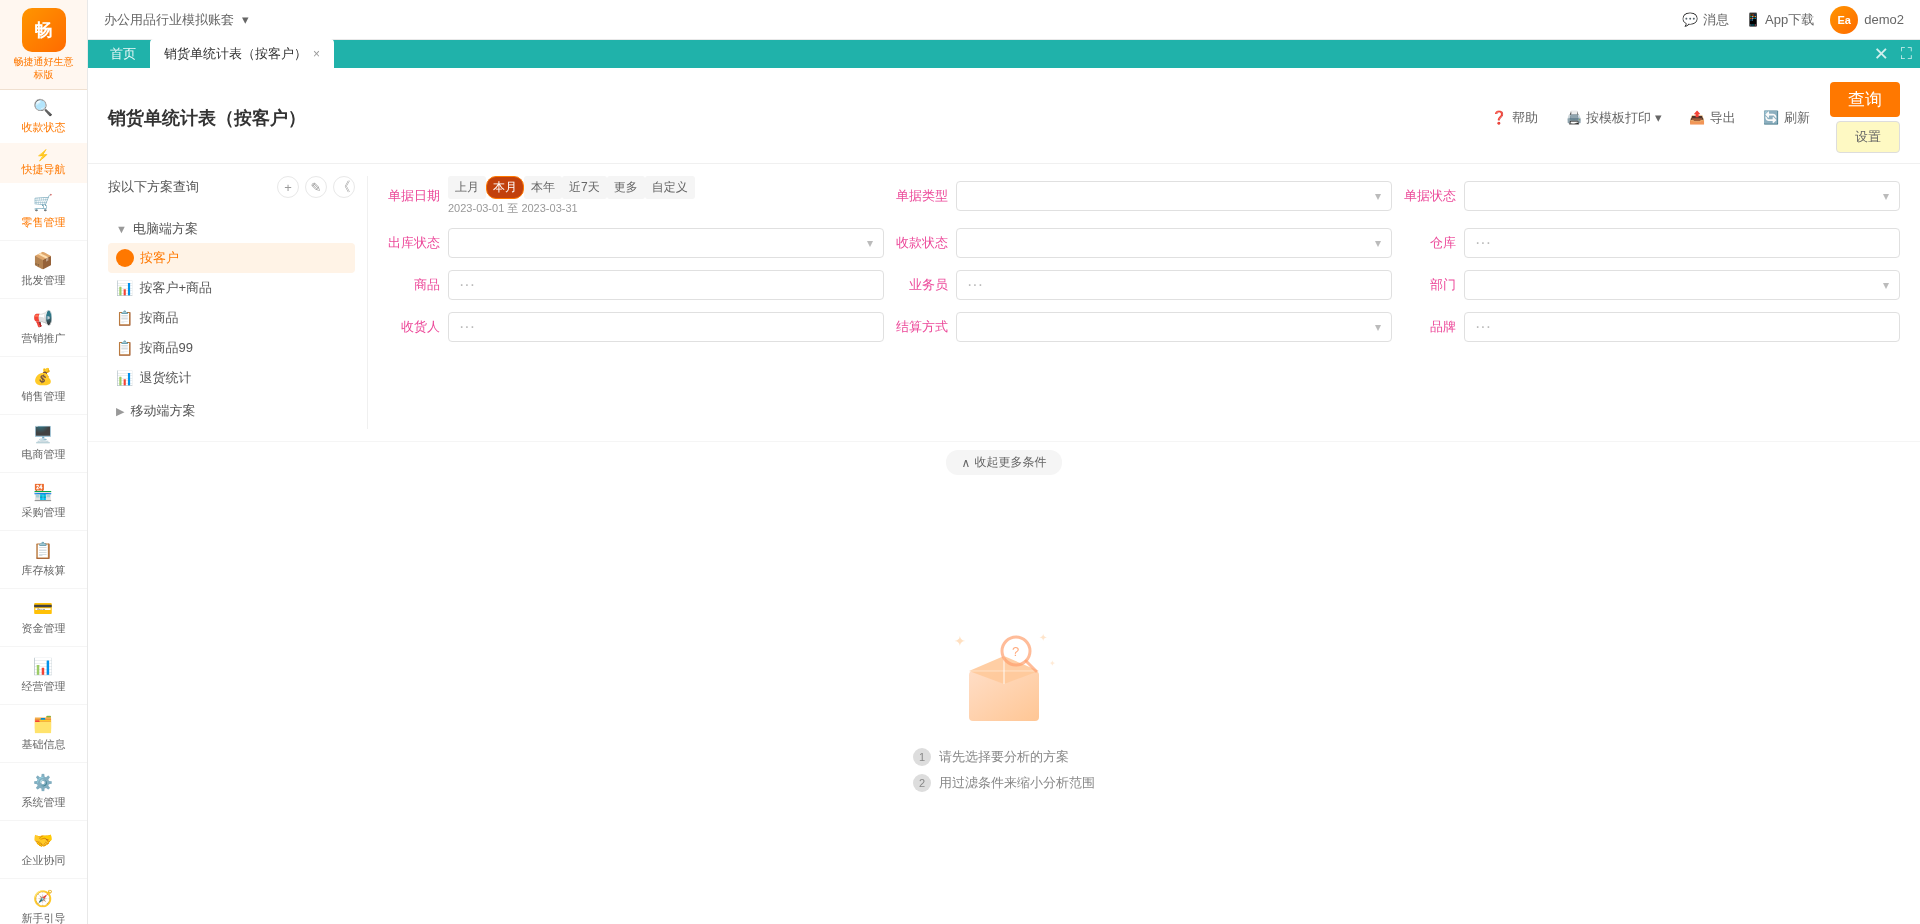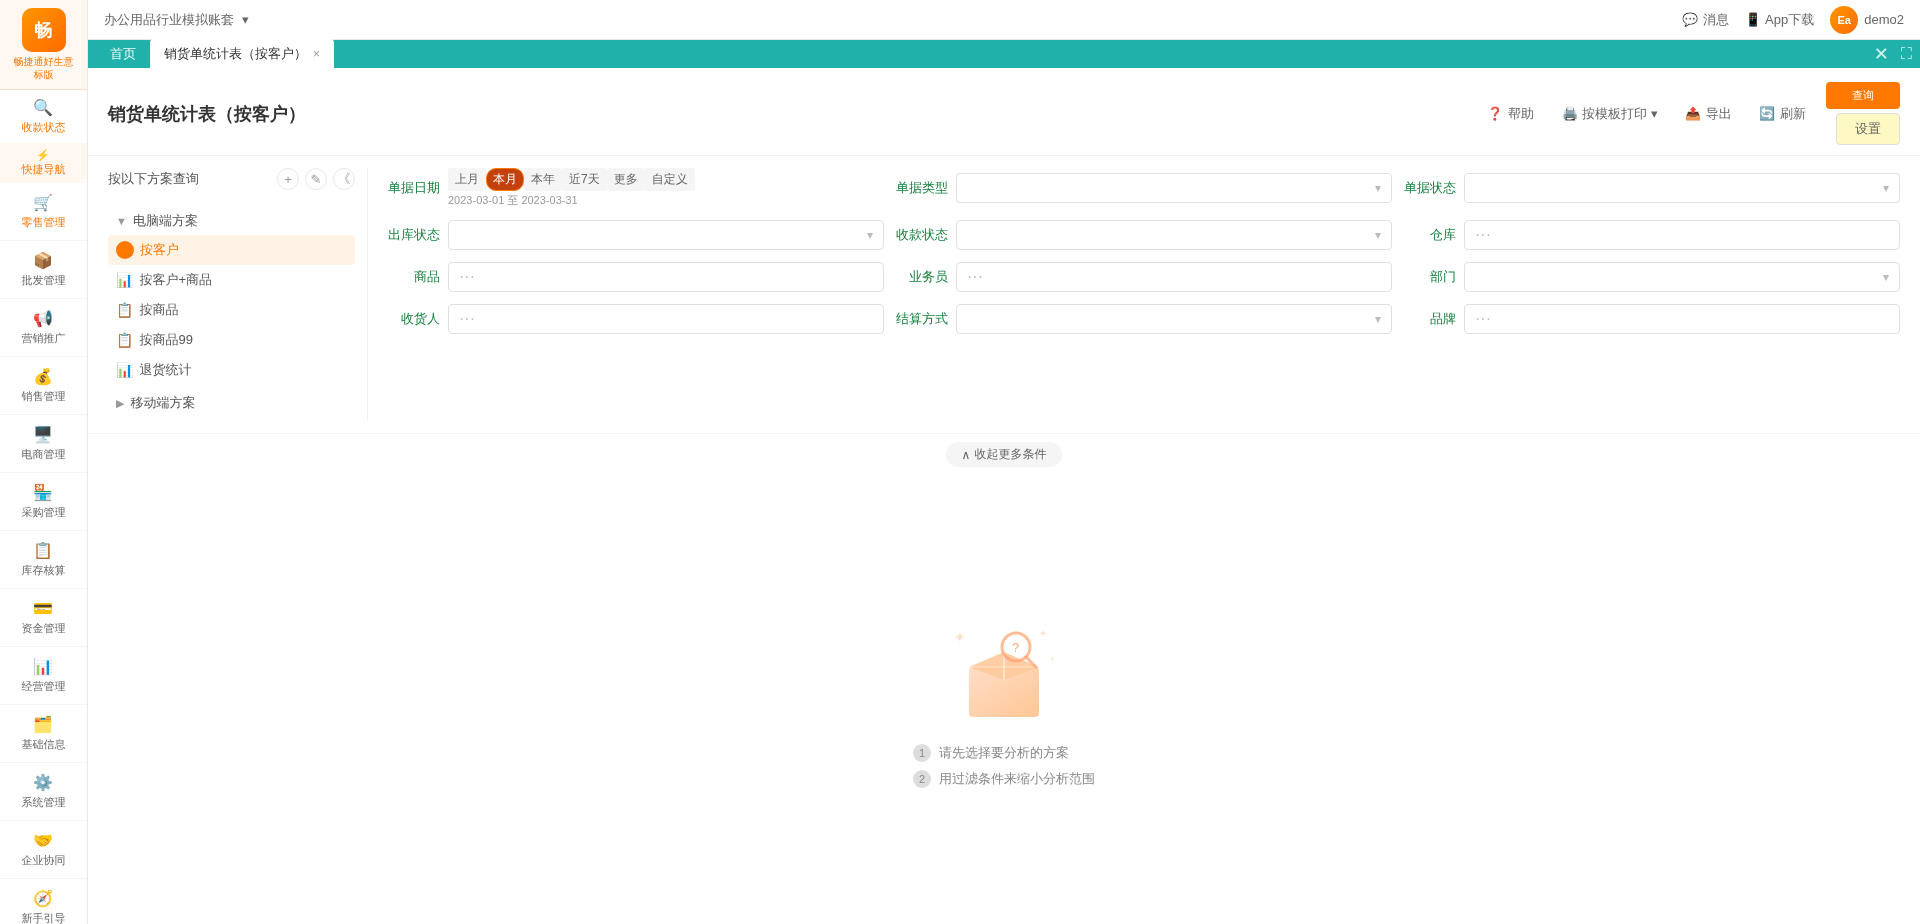--- a/index.html
+++ b/index.html
@@ -37,21 +37,21 @@
     .tabs-maximize span { cursor: pointer; font-size: 16px; }
 
     
     .page-content { flex: 1; overflow-y: auto; background: #fff; display: flex; flex-direction: column; }
 
     
     .page-header { display: flex; align-items: center; justify-content: space-between; padding: 14px 20px 10px; border-bottom: 1px solid #f0f0f0; flex-shrink: 0; }
     .page-title { font-size: 18px; font-weight: 600; color: #333; }
     .page-actions { display: flex; align-items: center; gap: 12px; }
     .page-action-btn { display: flex; align-items: center; gap: 4px; color: #666; font-size: 13px; cursor: pointer; padding: 4px 8px; border-radius: 4px; }
-    .btn-orange { background: #ff7800; color: white; border: none; border-radius: 4px; padding: 6px 26px; font-size: 11px; cursor: pointer; }
+    .btn-orange { background: #ff7800; color: white; border: none; border-radius: 4px; padding: 6px 18px; font-size: 17px; cursor: pointer; }
     .btn-setting { border: 1px solid #ddd; background: #fef9c3; color: #666; border-radius: 4px; padding: 6px 18px; font-size: 13px; cursor: pointer; display: block; margin-top: 4px; }
 
     
     .filter-area { display: flex; padding: 12px 20px; gap: 0; background: #fff; flex-shrink: 0; }
 
     
     .scheme-panel { width: 260px; border-right: 1px solid #f0f0f0; padding-right: 12px; flex-shrink: 0; }
     .scheme-panel-header { display: flex; align-items: center; justify-content: space-between; margin-bottom: 17px; color: #555; font-size: 13px; }
     .scheme-panel-header span { font-weight: 500; }
     .scheme-panel-actions { display: flex; gap: 6px; align-items: center; }
@@ -62,21 +62,21 @@
     .scheme-item { display: flex; align-items: center; gap: 6px; padding: 6px 8px 6px 8px; color: #555; font-size: 13px; cursor: pointer; border-radius: 4px; }
     .scheme-item.active { background: #fff3e6; color: #ff7800; }
     .scheme-item .scheme-item-icon { width: 18px; height: 18px; border-radius: 50%; background: #ff7800; color: white; display: flex; align-items: center; justify-content: center; font-size: 10px; flex-shrink: 0; }
     .scheme-item-icon-chart { color: #666; font-size: 14px; }
     .scheme-item-icon-table { color: #666; font-size: 14px; }
 
     
     .filter-form { flex: 1; padding-left: 20px; }
     .filter-row { display: grid; grid-template-columns: 1fr 1fr 1fr; gap: 12px; margin-bottom: 12px; align-items: center; }
     .filter-group { display: flex; align-items: center; gap: 8px; }
-    .filter-label { color: #15803d; font-size: 13px; white-space: nowrap; min-width: 52px; text-align: right; }
+    .filter-label { color: #ec4899; font-size: 13px; white-space: nowrap; min-width: 52px; text-align: right; }
     .filter-input { flex: 1; border: 1px solid #e0e0e0; border-radius: 4px; padding: 5px 10px; font-size: 13px; color: #333; background: #fff; display: flex; align-items: center; justify-content: space-between; cursor: pointer; min-height: 30px; }
     .filter-input .placeholder { color: #bbb; }
     .filter-input .dots { color: #bbb; font-size: 16px; }
     .filter-input .chevron { color: #bbb; font-size: 12px; }
     .date-shortcuts { display: flex; align-items: center; flex-wrap: nowrap; }
     .date-btn { padding: 2px 6px; border-radius: 3px; font-size: 12px; cursor: pointer; color: #666; background: #f5f5f5; border: 1px solid transparent; }
     .date-btn.active { background: #c2410c; color: white; border-color: #ff7800; border-radius: 10px; }
     .date-range { font-size: 11px; color: #999; margin-top: 2px; }
     .date-field { flex: 1; }
 

